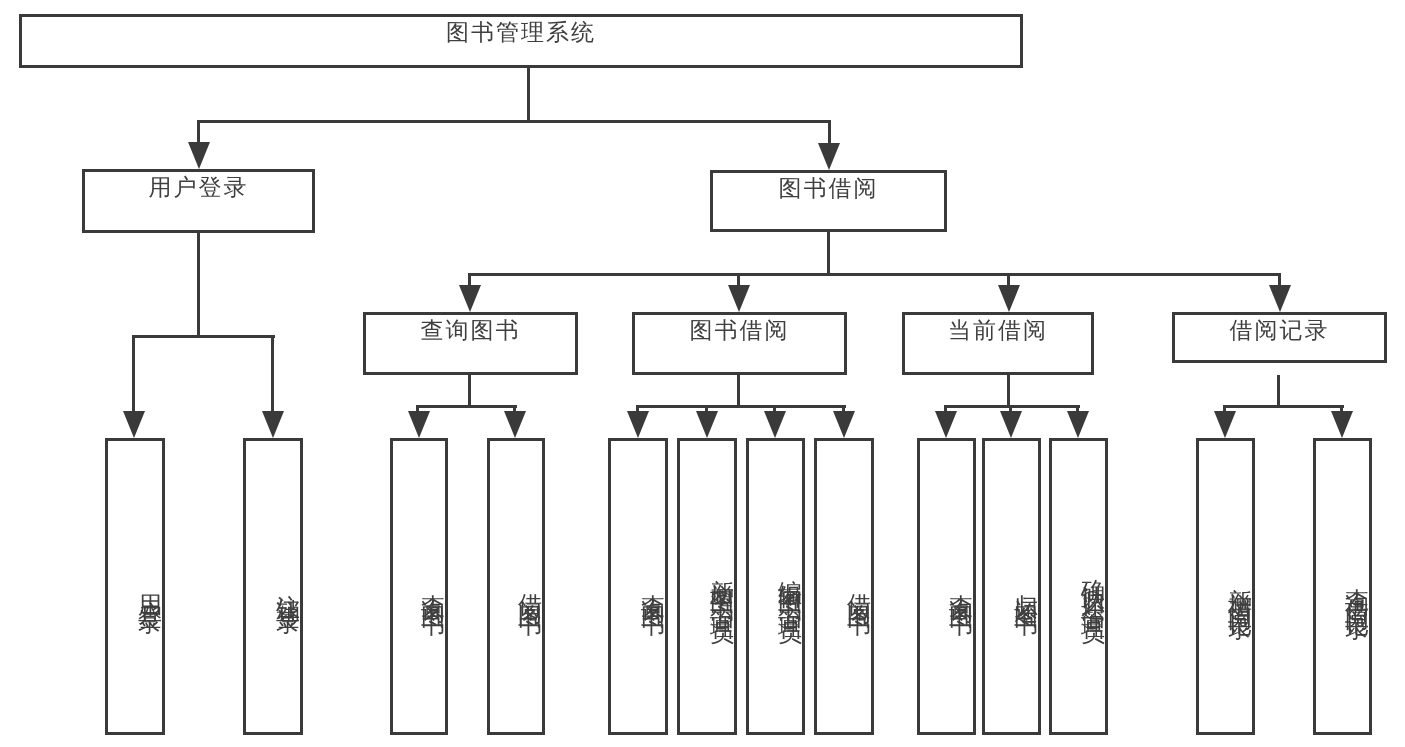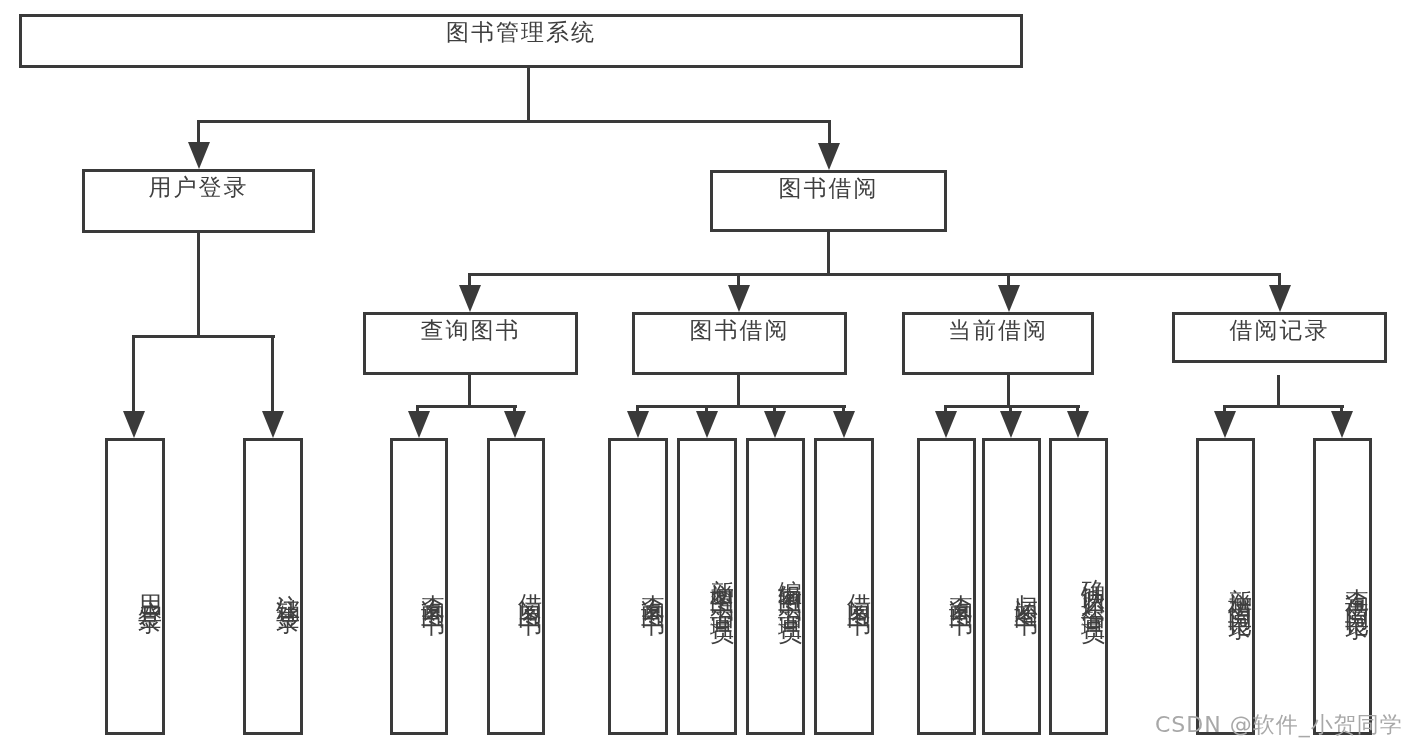--- a/index.html
+++ b/index.html
@@ -178,14 +178,13 @@
     <span>确认归还（管理员）</span>
   </div>
 
   <div class="box vbox" style="left:1196px;top:438px;width:59px;height:297px">
     <span>新增借阅记录</span>
   </div>
   <div class="box vbox" style="left:1313px;top:438px;width:59px;height:297px">
     <span>查询借阅记录</span>
   </div>
 
-  <div class="watermark">CSDN @软件_小贺同学</div>
 </div>
 
 </body></html>

